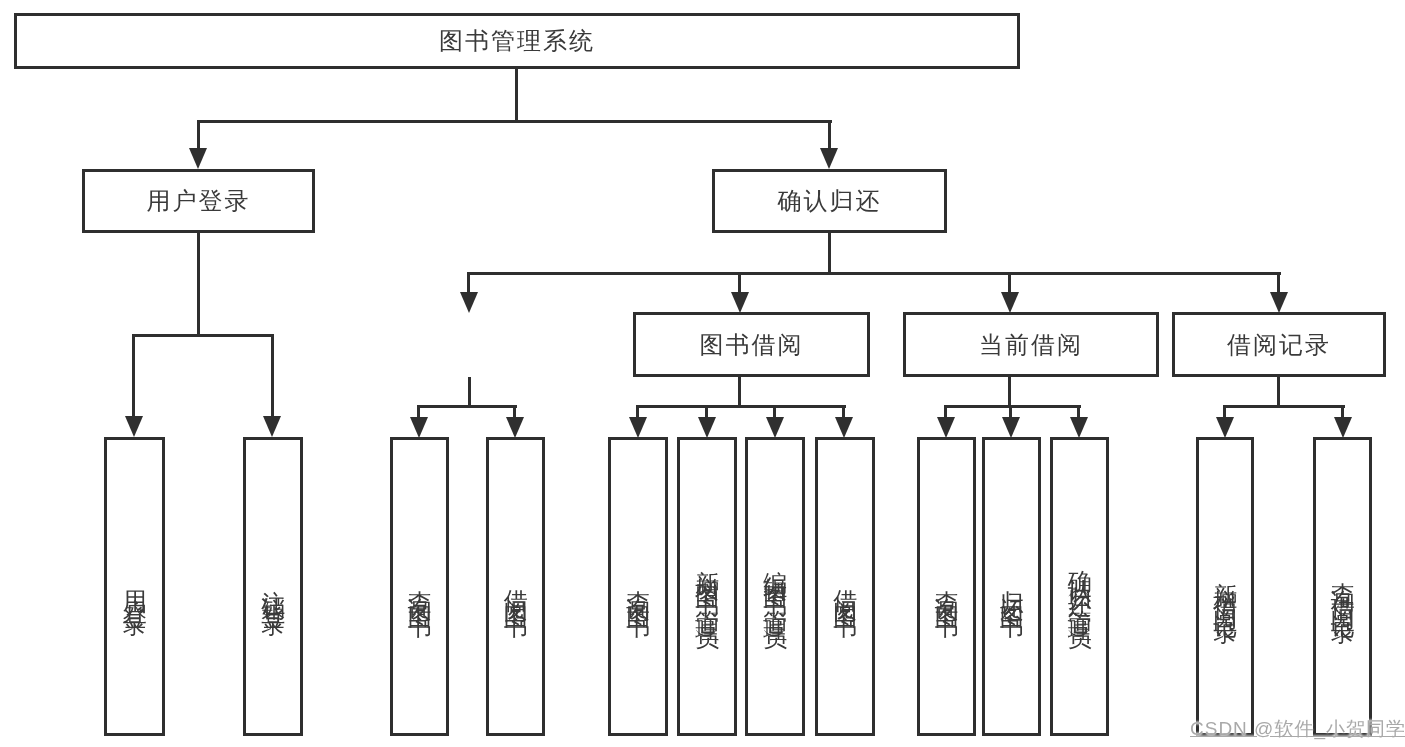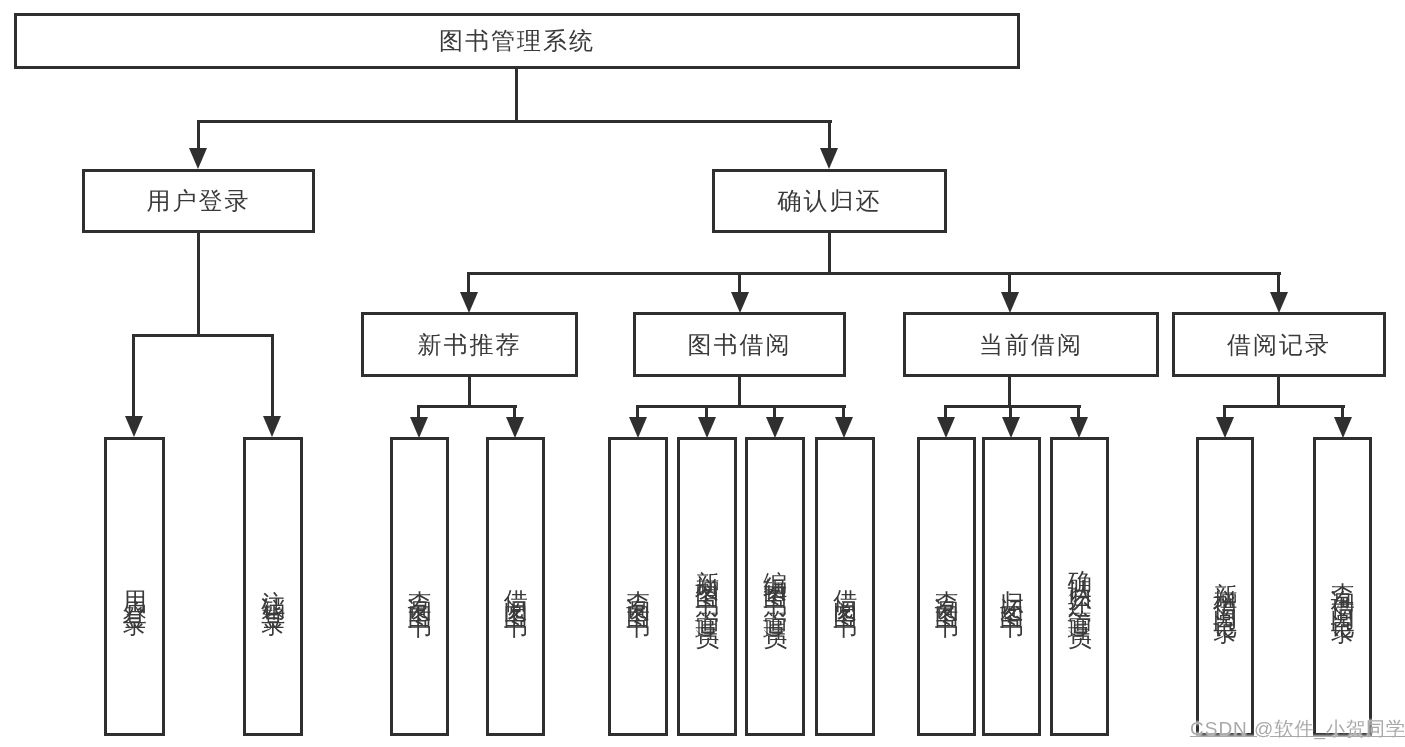--- a/index.html
+++ b/index.html
@@ -95,24 +95,21 @@
   <div class="line" style="left:467px; top:272px; width:814px; height:3px;"></div>
   <div class="line" style="left:467px; top:272px; width:3px; height:22px;"></div>
   <div class="line" style="left:738px; top:272px; width:3px; height:22px;"></div>
   <div class="line" style="left:1008px; top:272px; width:3px; height:22px;"></div>
   <div class="line" style="left:1277px; top:272px; width:3px; height:22px;"></div>
   <div class="arrow" style="left:460px; top:292px;"></div>
   <div class="arrow" style="left:731px; top:292px;"></div>
   <div class="arrow" style="left:1001px; top:292px;"></div>
   <div class="arrow" style="left:1270px; top:292px;"></div>
 
-  <div class="box h" style="left:361px; top:312px; width:217px; height:65px;">
-    <span>新书推荐</span>
-  </div>
-  <div class="box h" style="left:633px; top:312px; width:213px; height:65px;">
+  <div class="box h" style="left:633px; top:312px; width:237px; height:65px;">
     <span>图书借阅</span>
   </div>
   <div class="box h" style="left:903px; top:312px; width:256px; height:65px;">
     <span>当前借阅</span>
   </div>
   <div class="box h" style="left:1172px; top:312px; width:214px; height:65px;">
     <span>借阅记录</span>
   </div>
 
   <div class="line" style="left:468px; top:377px; width:3px; height:30px;"></div>

